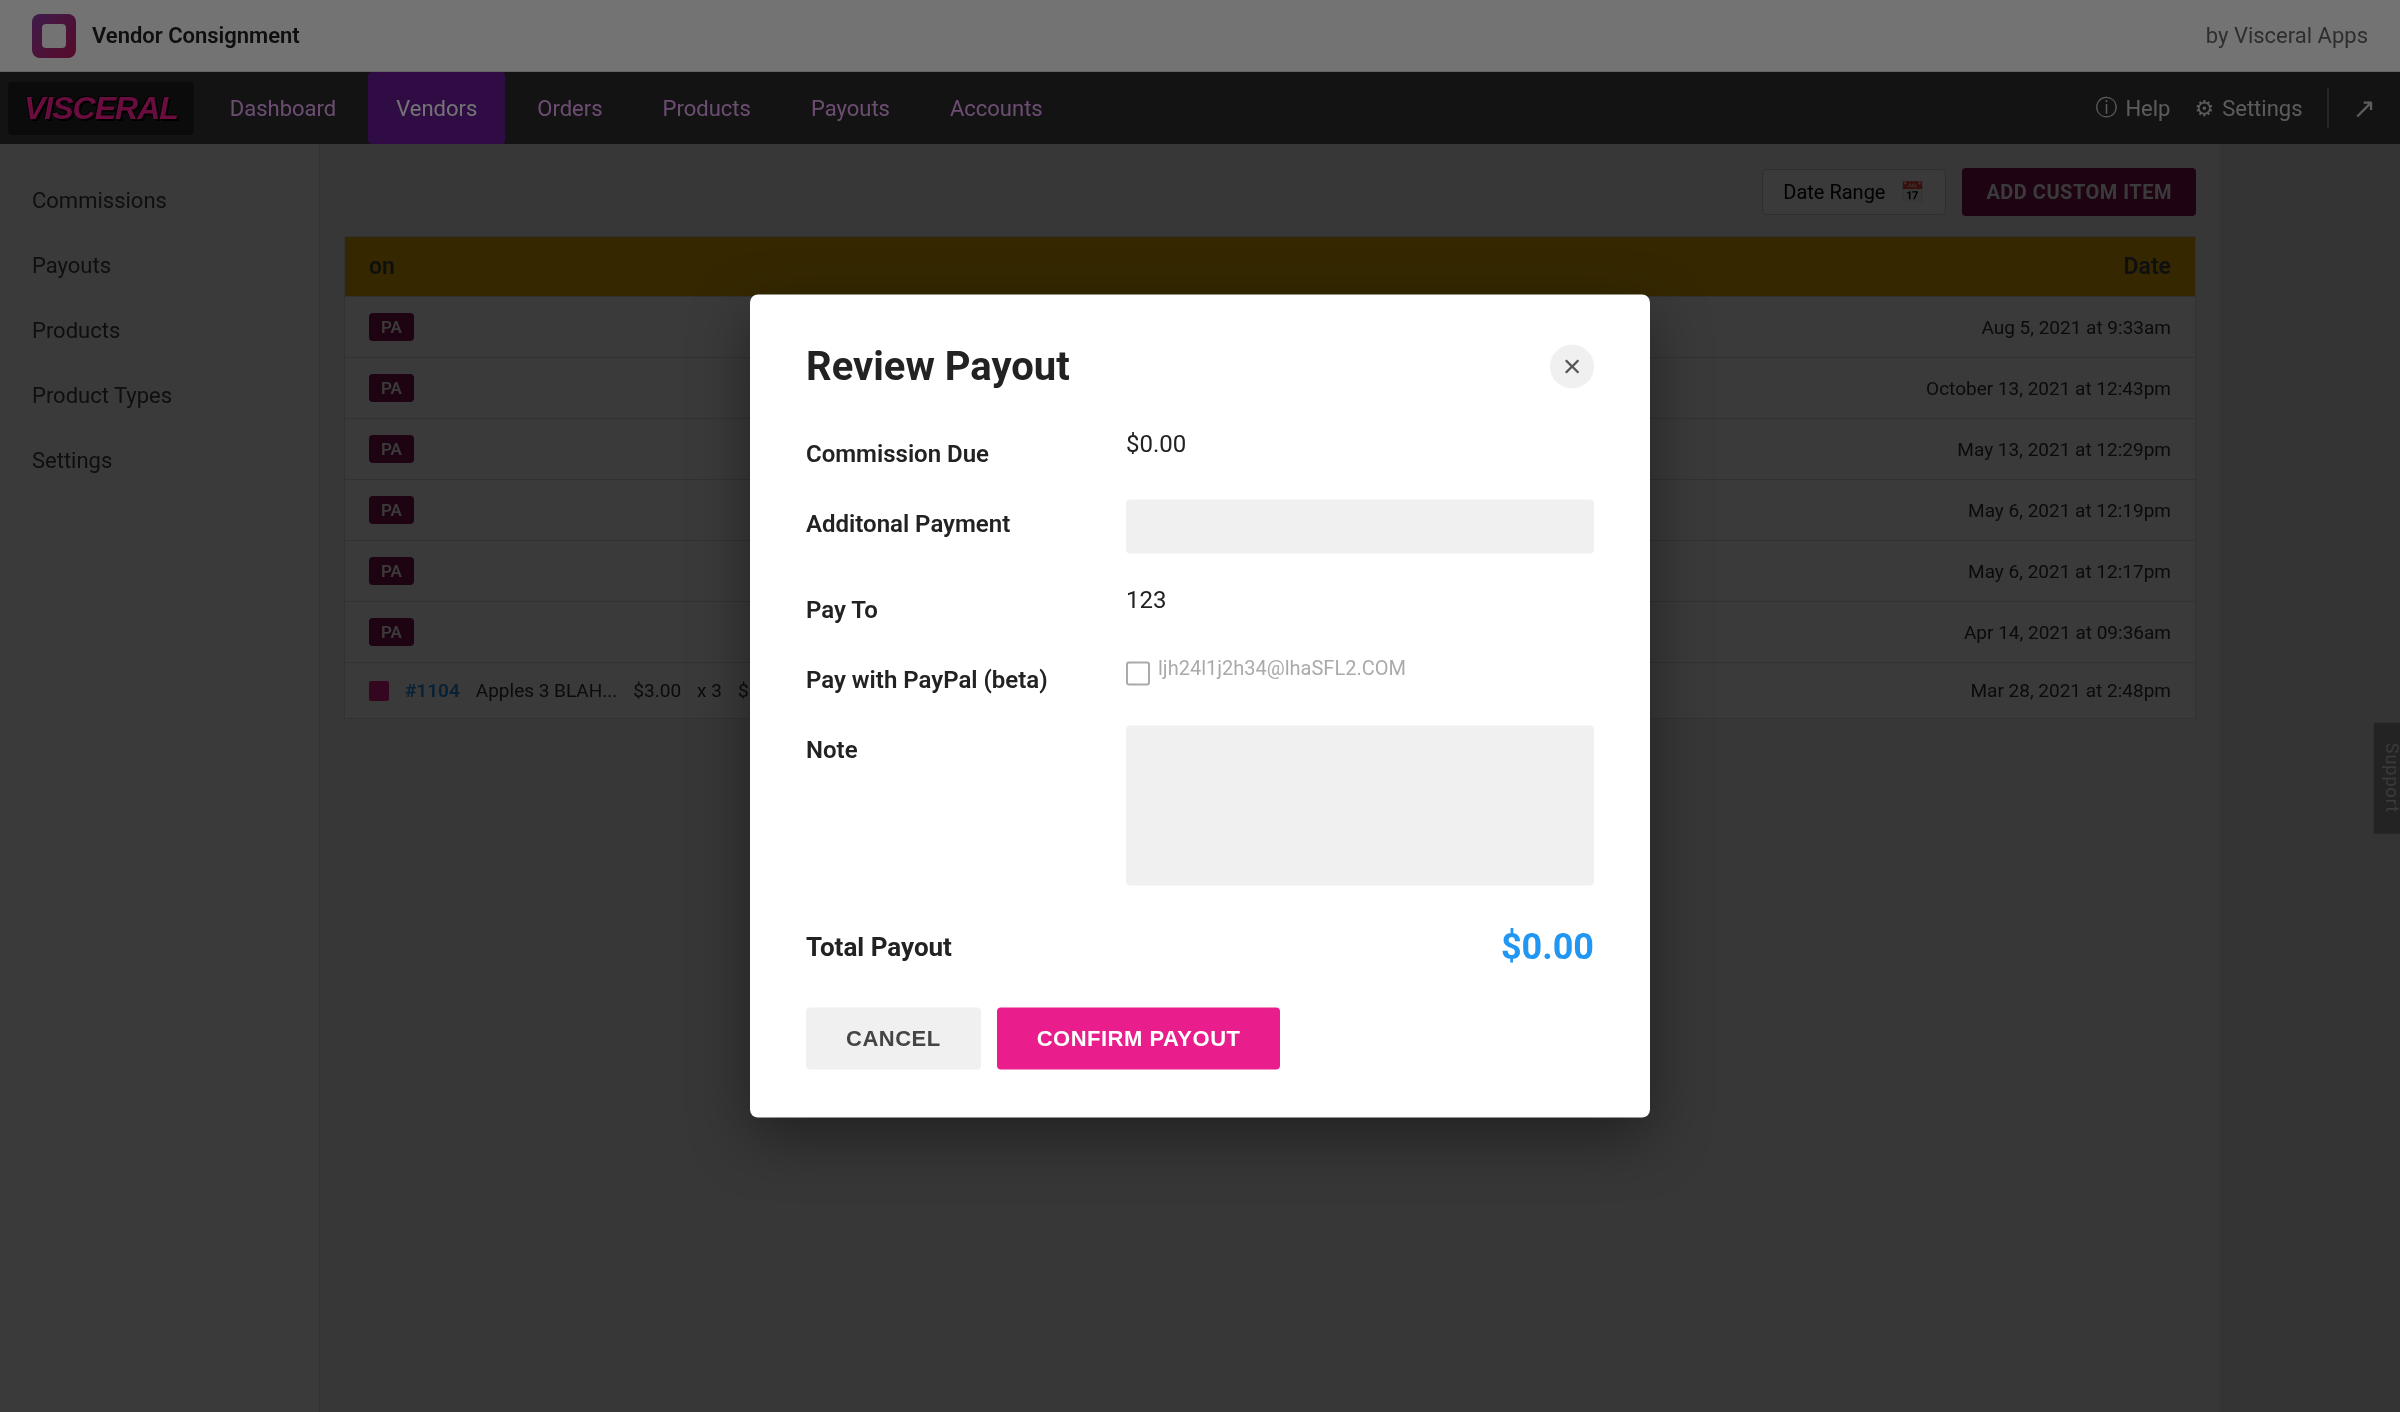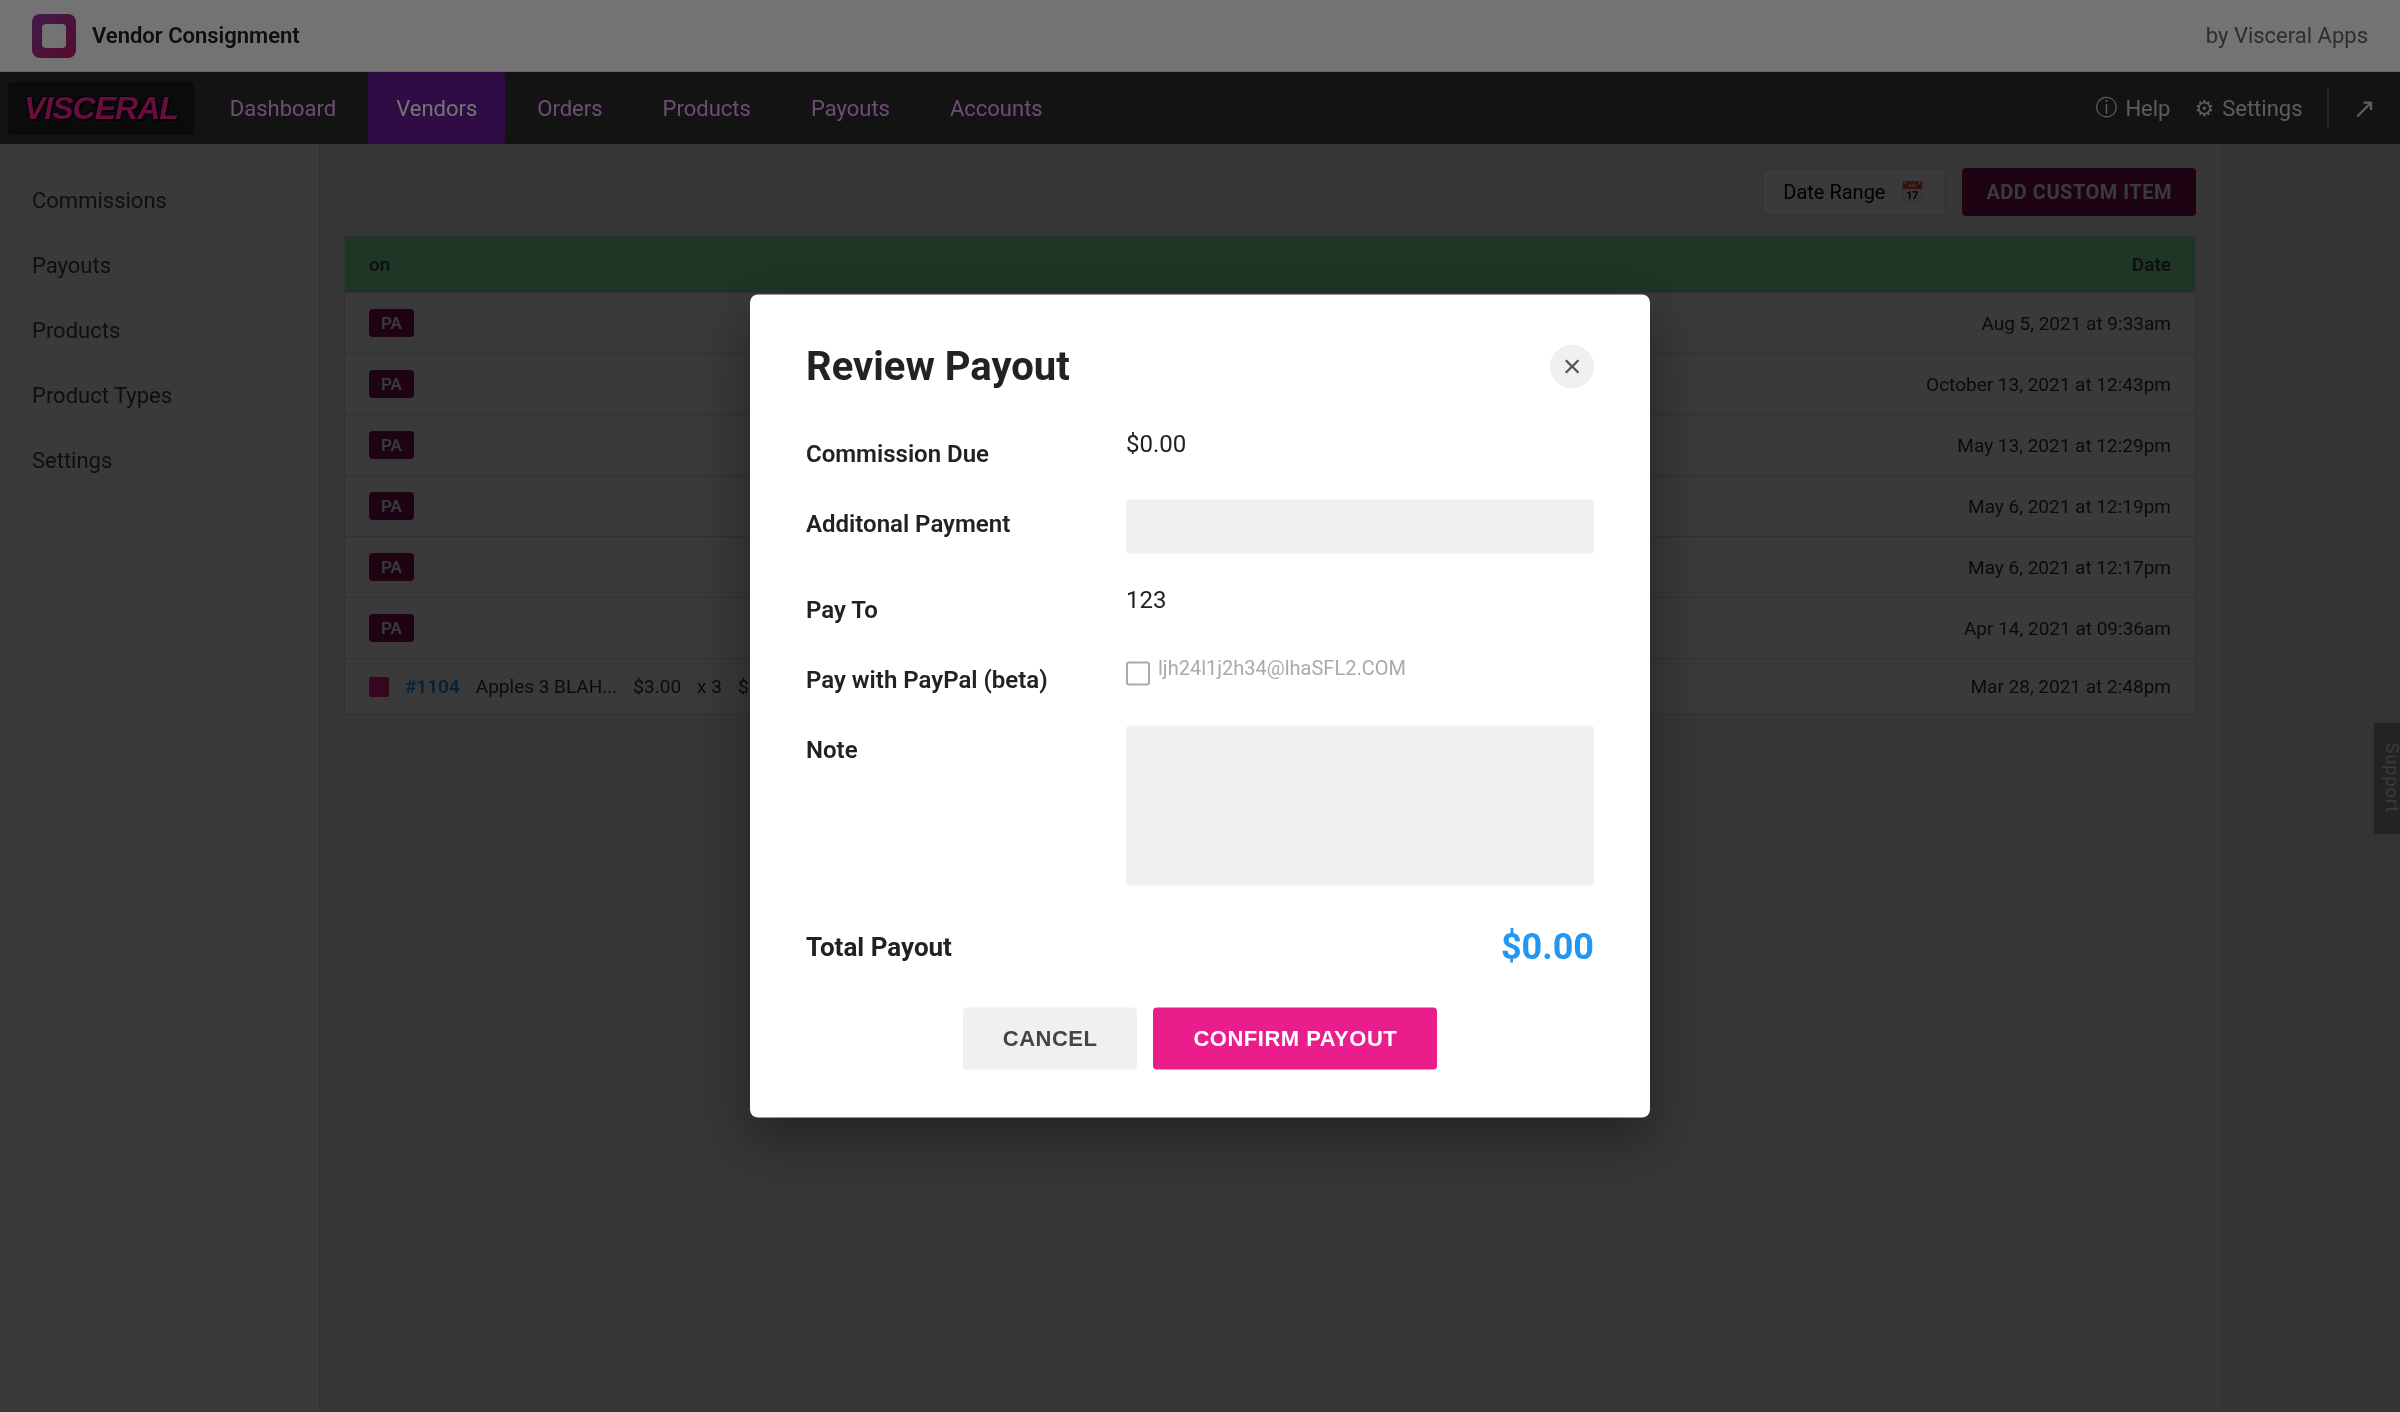--- a/index.html
+++ b/index.html
@@ -113,24 +113,24 @@
       background: #880e4f;
       color: #fff;
       padding: 12px 24px;
       font-size: 20px;
       font-weight: 700;
       border-radius: 4px;
       letter-spacing: 0.5px;
     }
     .table-header {
       display: flex;
-      background: #86efac;
+      background: #eab308;
       border: 1px solid #e0e0e0;
       padding: 16px 24px;
-      font-size: 19px;
+      font-size: 23px;
       font-weight: 600;
       color: #444;
       gap: 40px;
       align-items: center;
     }
     .table-row {
       display: flex;
       background: #fff;
       border: 1px solid #e0e0e0;
       border-top: none;
@@ -284,21 +284,21 @@
       font-weight: 700;
       color: #222;
     }
     .total-amount {
       font-size: 36px;
       font-weight: 700;
       color: #2196f3;
     }
     .modal-footer {
       display: flex;
-      justify-content: center;
+      justify-content: flex-start;
       gap: 16px;
     }
     .btn-cancel {
       padding: 18px 40px;
       font-size: 22px;
       font-weight: 700;
       color: #444;
       background: #f0f0f0;
       border: none;
       border-radius: 4px;

